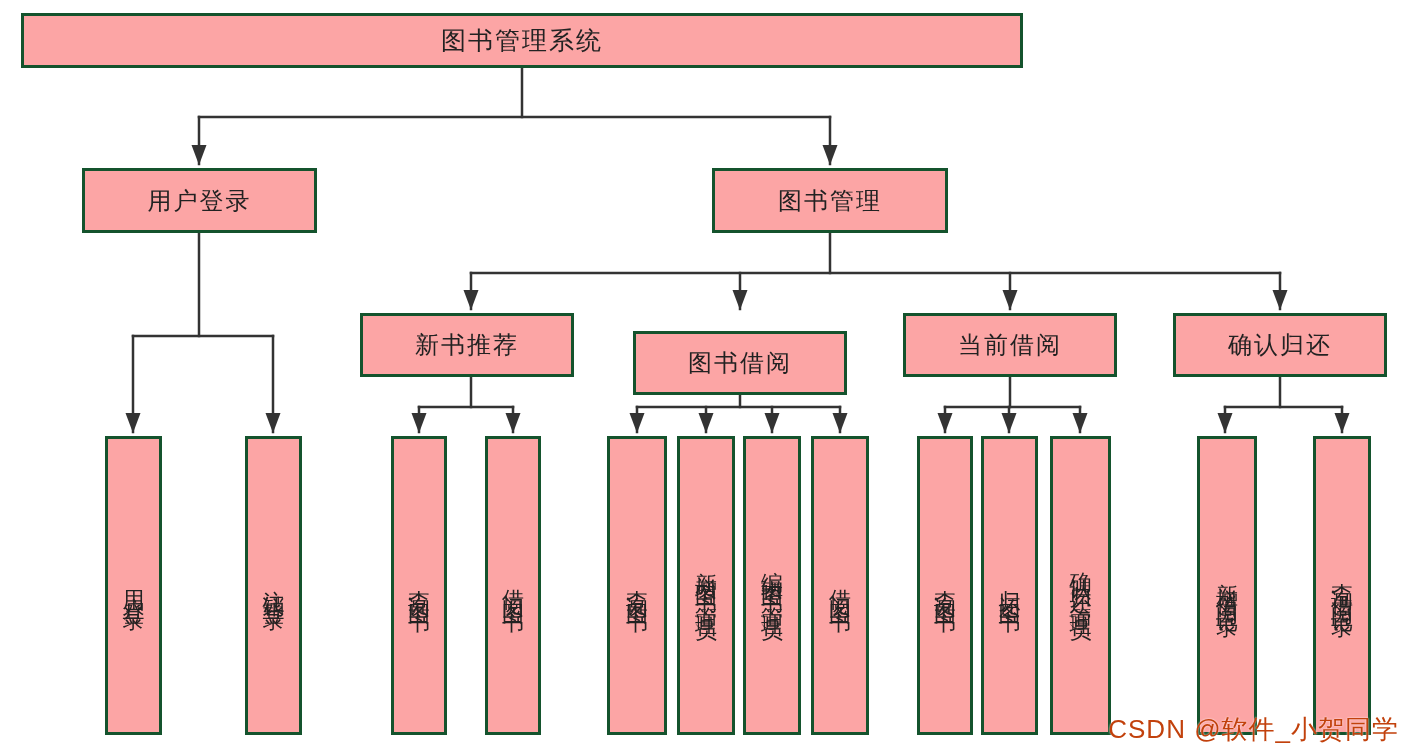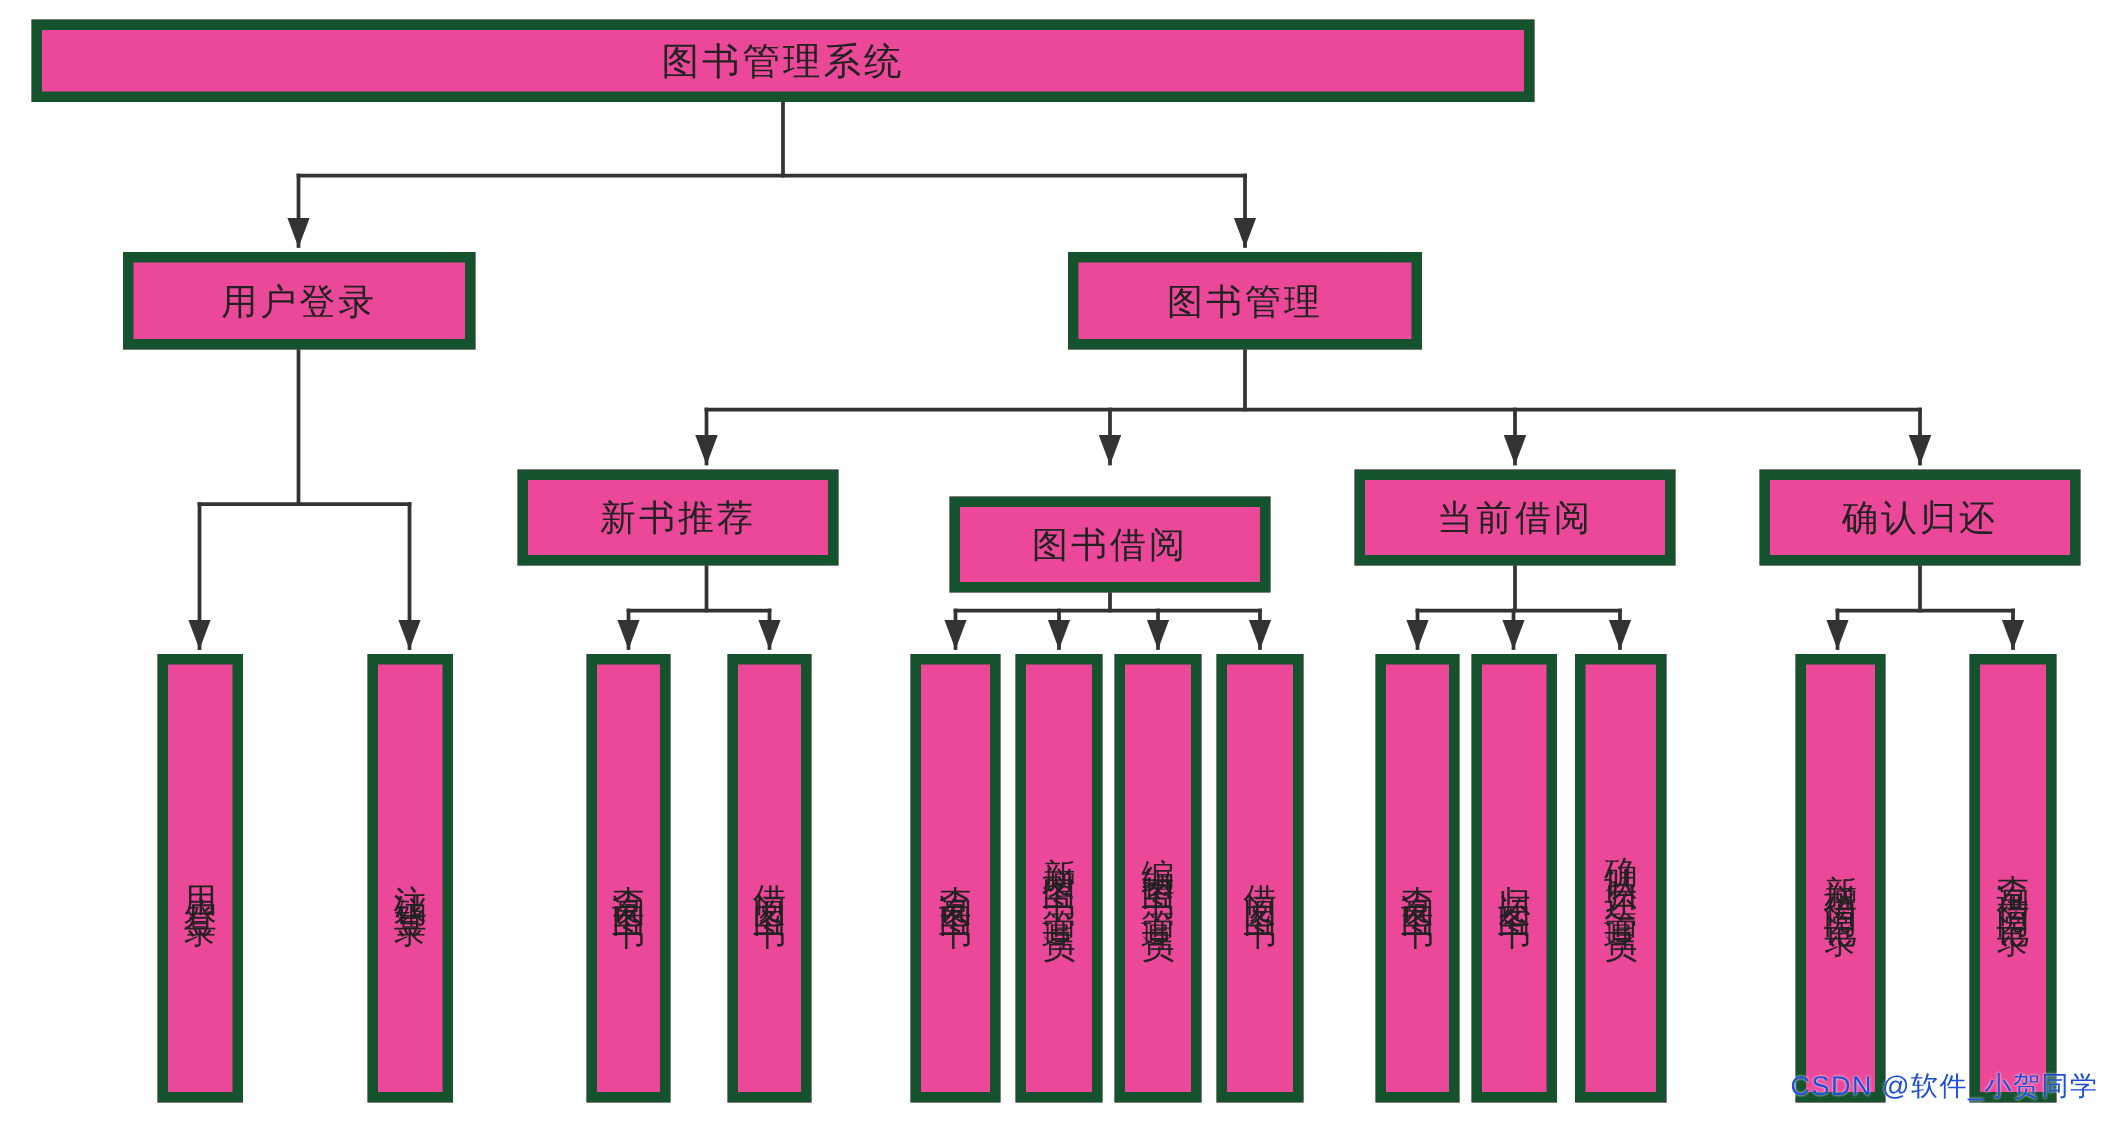--- a/index.html
+++ b/index.html
@@ -8,39 +8,39 @@
     width:1405px;height:747px;
     background:#ffffff;
     font-family:"Liberation Sans", sans-serif;
     color:#222222;
     overflow:hidden;
   }
   .wires{position:absolute;left:0;top:0;width:1405px;height:747px;}
   .box{
     position:absolute;
     box-sizing:border-box;
-    border:7px solid #14532d;
-    background:#ec4899;
+    border:3px solid #14532d;
+    background:#fca5a5;
     display:flex;align-items:center;justify-content:center;
   }
   .hlabel{font-size:24px;letter-spacing:2px;white-space:nowrap;color:#222222;}
   .root .hlabel{font-size:25px;}
   .leaf .vlabel{
     writing-mode:vertical-rl;
     text-orientation:mixed;
     font-size:22px;
     letter-spacing:7px;
     white-space:nowrap;
     color:#222222;
   }
   .watermark{
     position:absolute;
     top:712px;right:6px;
-    font-size:18px;
-    color:#1d4ed8;
+    font-size:26px;
+    color:#c2410c;
     letter-spacing:1px;
     white-space:nowrap;
     text-shadow:0 0 2px #ffffff;
   }
 </style>
 </head>
 <body>
 
 <div class="stage">
 
@@ -98,21 +98,21 @@
     <span class="hlabel">图书管理系统</span>
   </div>
 
   <div class="box" style="left:82px;top:168px;width:235px;height:65px;">
     <span class="hlabel">用户登录</span>
   </div>
   <div class="box" style="left:712px;top:168px;width:236px;height:65px;">
     <span class="hlabel">图书管理</span>
   </div>
 
-  <div class="box" style="left:345px;top:313px;width:214px;height:64px;">
+  <div class="box" style="left:360px;top:313px;width:214px;height:64px;">
     <span class="hlabel">新书推荐</span>
   </div>
   <div class="box" style="left:633px;top:313px;width:214px;height:64px;margin-top:18px;">
     <span class="hlabel">图书借阅</span>
   </div>
   <div class="box" style="left:903px;top:313px;width:214px;height:64px;">
     <span class="hlabel">当前借阅</span>
   </div>
   <div class="box" style="left:1173px;top:313px;width:214px;height:64px;">
     <span class="hlabel">确认归还</span>

